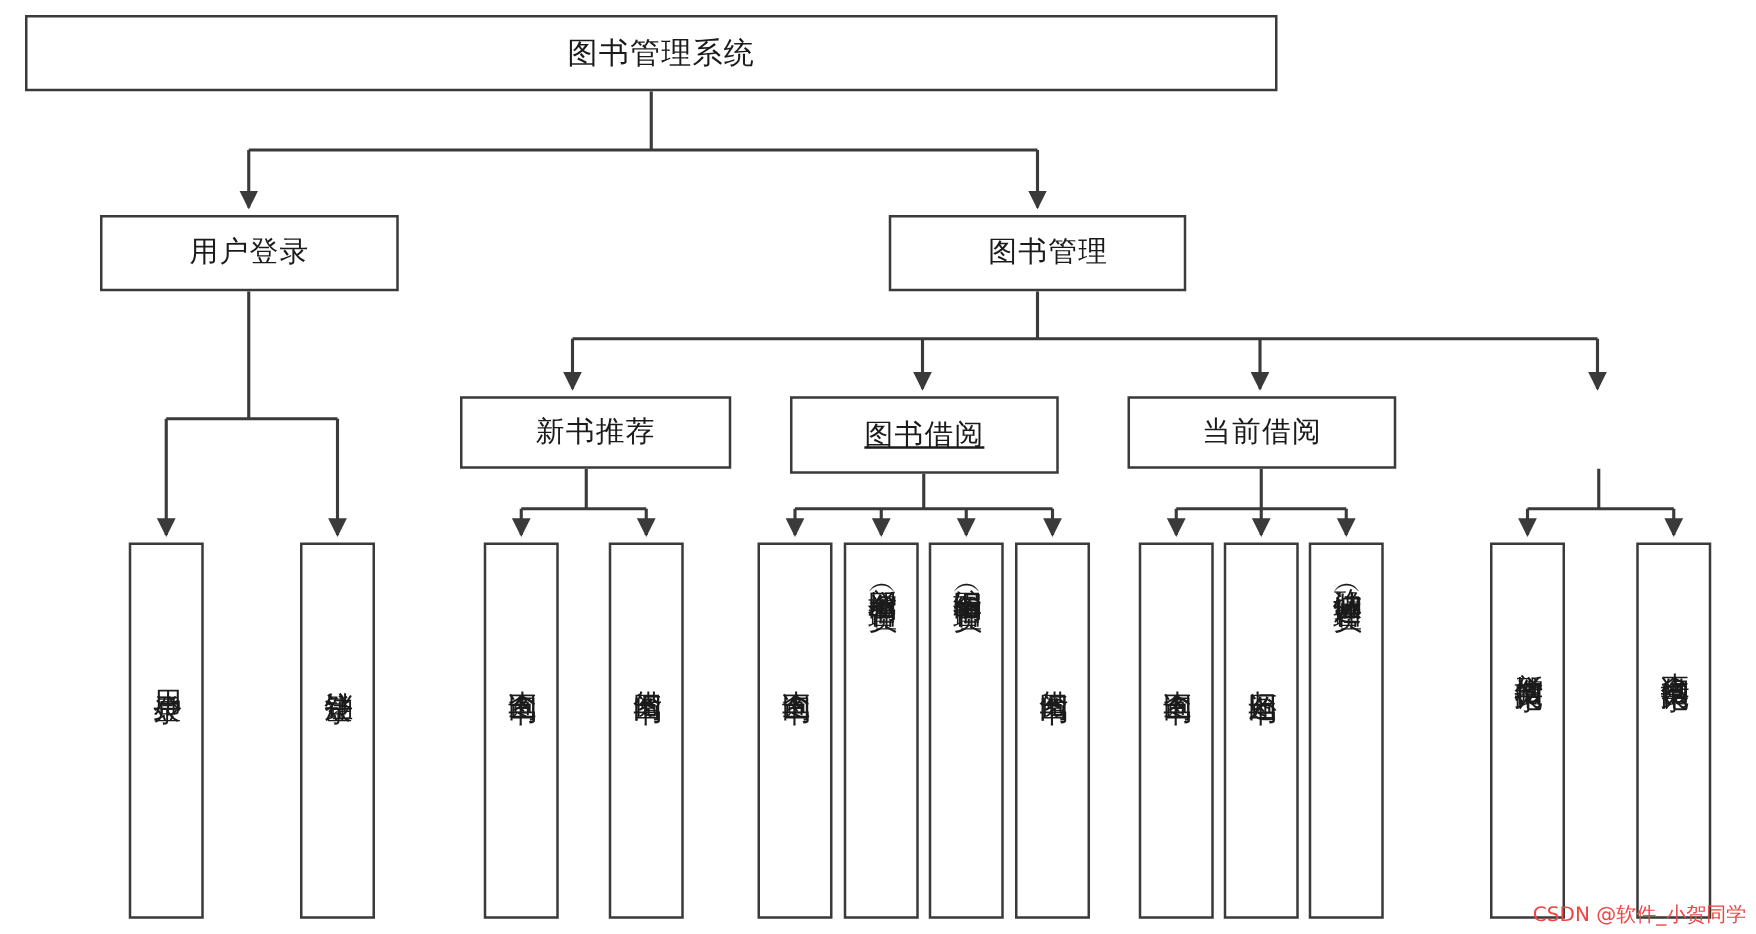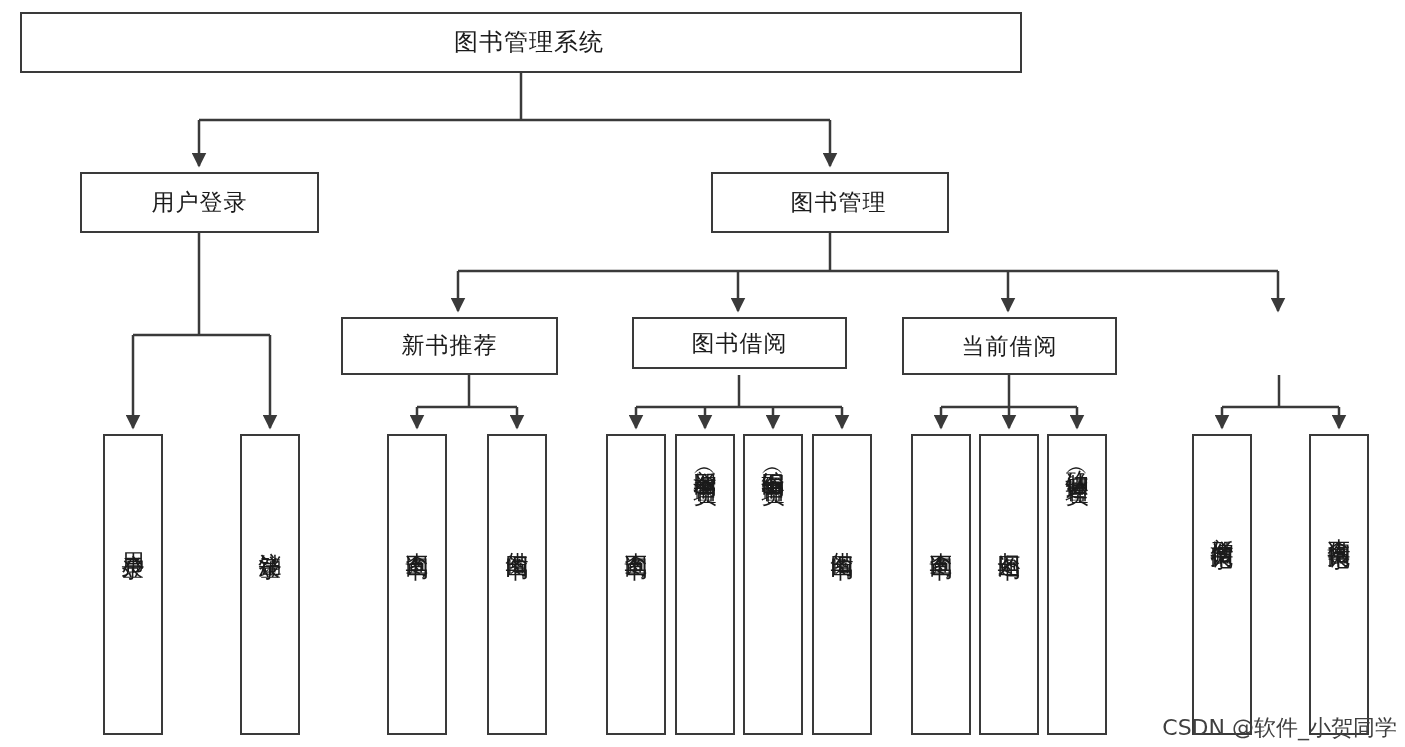--- a/index.html
+++ b/index.html
@@ -70,22 +70,22 @@
     margin-top: 88px;
   }
   .node.vert.long .node-label {
     margin-top: 6px;
   }
   
   #watermark {
     position: absolute;
     right: 8px;
     bottom: 4px;
-    font-size: 22px;
-    color: #404040;
+    font-size: 16px;
+    color: #ef4444;
     z-index: 5;
     white-space: nowrap;
     font-family: "DejaVu Sans", "Liberation Sans", sans-serif;
   }
 </style>
 </head>
 <body>
 
 <div id="canvas">
 
@@ -144,25 +144,25 @@
   </div>
 
   <div class="node horiz" style="left:80px; top:172px; width:239px; height:61px;">
     <span class="node-label">用户登录</span>
   </div>
 
   <div class="node horiz" style="left:711px; top:172px; width:238px; height:61px;padding-left:17px;">
     <span class="node-label">图书管理</span>
   </div>
 
-  <div class="node horiz" style="left:341px; top:317px; width:217px; height:58px;font-family:Liberation Serif, serif;">
+  <div class="node horiz" style="left:368px; top:317px; width:217px; height:58px;">
     <span class="node-label">新书推荐</span>
   </div>
 
-  <div class="node horiz" style="left:632px; top:317px; width:215px; height:52px;">
+  <div class="node horiz" style="left:632px; top:317px; width:215px; height:62px;text-decoration:underline;">
     <span class="node-label">图书借阅</span>
   </div>
 
   <div class="node horiz" style="left:902px; top:317px; width:215px; height:58px;text-align:center;">
     <span class="node-label">当前借阅</span>
   </div>
 
 
   <div class="node vert mid2" style="left:103px; top:434px; width:60px; height:301px;">
     <span class="node-label">用户登录</span>

